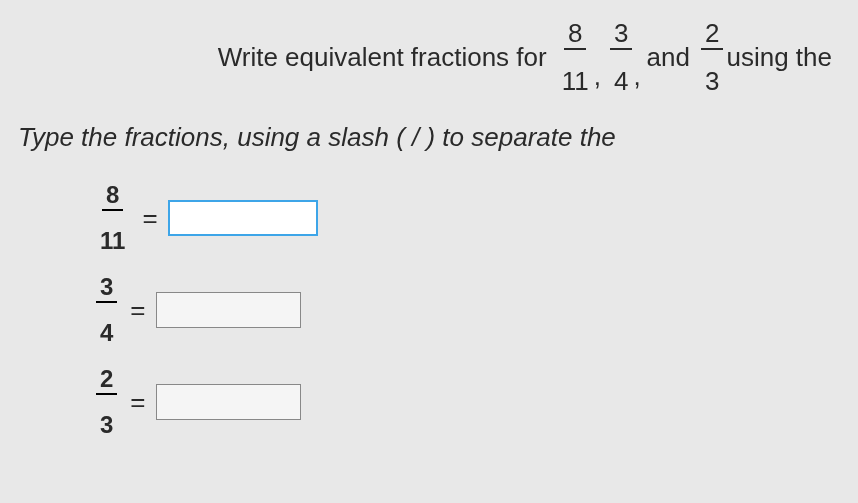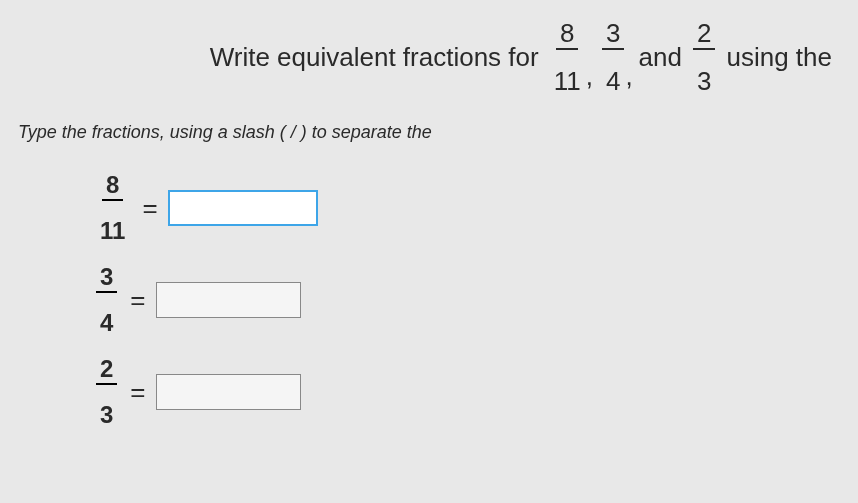--- a/index.html
+++ b/index.html
@@ -43,21 +43,21 @@
     .fraction .den {
       padding: 18px 4px 0 4px;
     }
     .comma {
       align-self: flex-end;
       margin-bottom: 2px;
       margin-left: -2px;
       margin-right: 6px;
     }
     .instruction-line {
-      font-size: 18px;
+      font-size: 26px;
       font-style: italic;
       margin-bottom: 30px;
       white-space: nowrap;
     }
     .answer-row {
       display: flex;
       align-items: center;
       margin-left: 75px;
       margin-bottom: 22px;
       font-size: 24px;
@@ -104,21 +104,21 @@
   <span class="fraction">
     <span class="num">3</span>
     <span class="den">4</span>
   </span>
   <span class="comma">,</span>
   <span class="question-text">and</span>
   <span class="fraction">
     <span class="num">2</span>
     <span class="den">3</span>
   </span>
-  <span class="question-text" style="margin-left:8px">using the</span>
+  <span class="question-text" style="">using the</span>
 </div>
 
 <div class="instruction-line">Type the fractions, using a slash ( / ) to separate the </div>
 
 <div class="answer-row">
   <span class="fraction">
     <span class="num">8</span>
     <span class="den">11</span>
   </span>
   <span class="equals">=</span>

